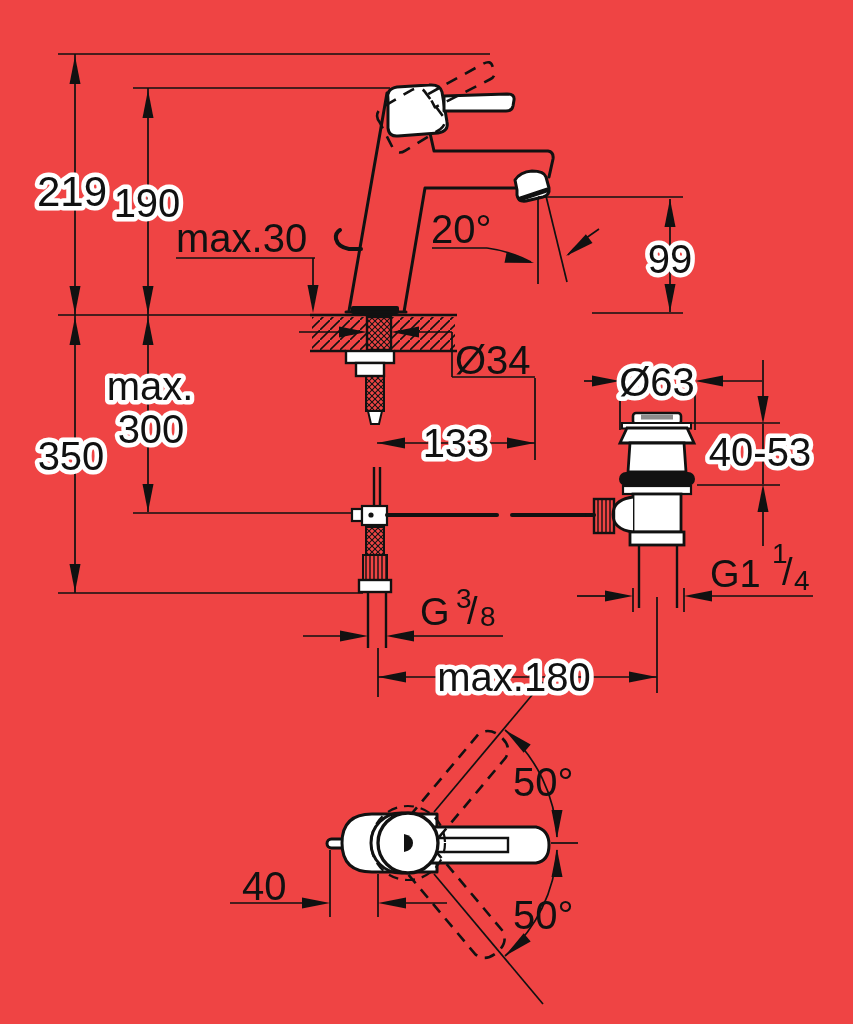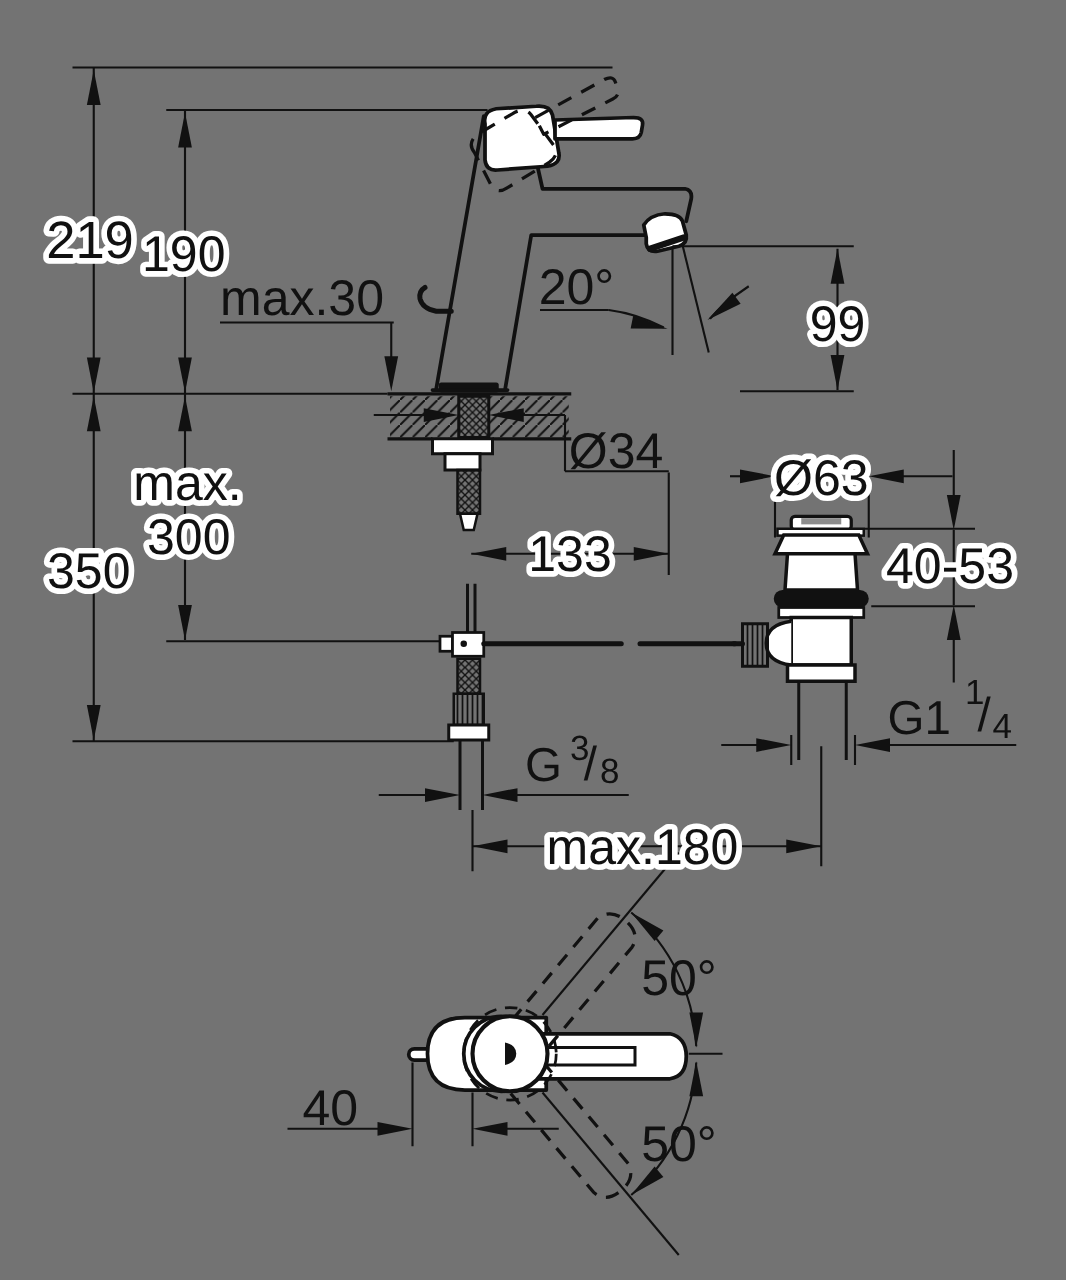--- a/index.html
+++ b/index.html
@@ -1,16 +1,16 @@
 <!DOCTYPE html>
 <html><head>
 <meta charset="utf-8">
 <style>
   html,body{margin:0;padding:0;background:#fff;}
-  .canvas{position:relative;width:853px;height:1024px;background:#737373;overflow:hidden;
+  .canvas{position:relative;width:853px;height:1024px;background:#ef4444;overflow:hidden;
           font-family:"Liberation Sans", sans-serif;}
   svg{display:block;}
   .outline{stroke:#111;stroke-width:3;fill:none;stroke-linejoin:round;stroke-linecap:round;}
   .outline-f{stroke:#111;stroke-width:3;fill:#fff;stroke-linejoin:round;}
   .thin{stroke:#111;stroke-width:1.7;fill:none;}
   .med{stroke:#111;stroke-width:2.4;fill:none;}
   .slab{stroke:#111;stroke-width:2.6;fill:none;}
   .rod{stroke:#111;stroke-width:4;fill:none;stroke-linecap:round;}
   .dash{stroke:#111;stroke-width:2.6;fill:none;stroke-dasharray:12 9;stroke-linejoin:round;}
   .arr{fill:#111;stroke:none;}

